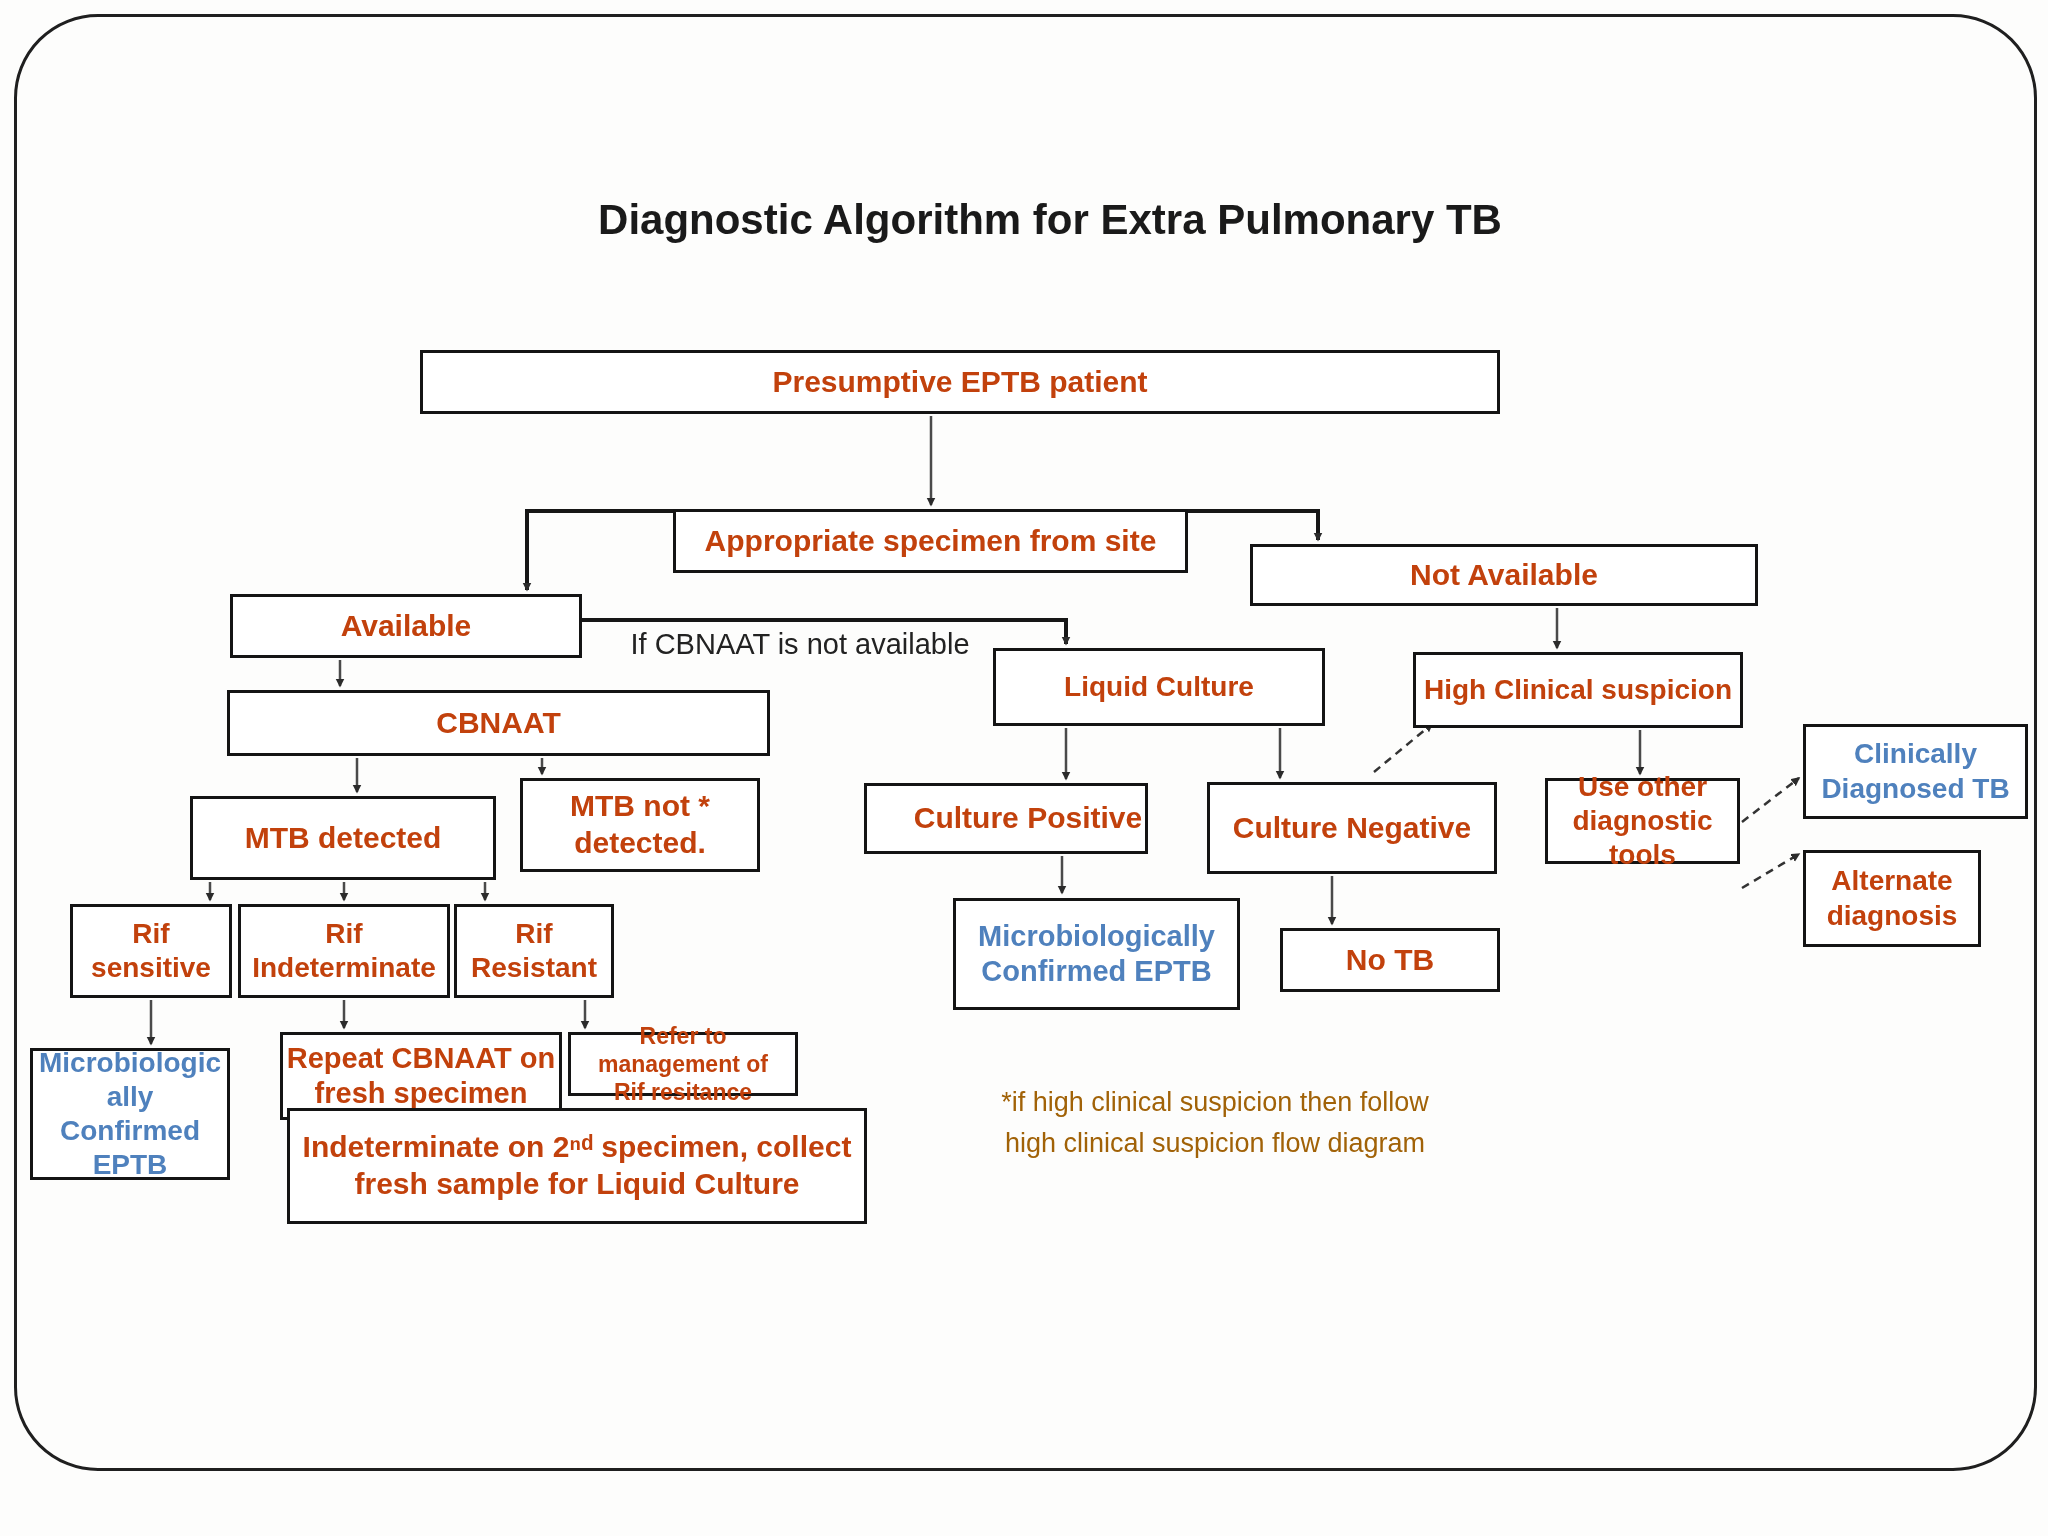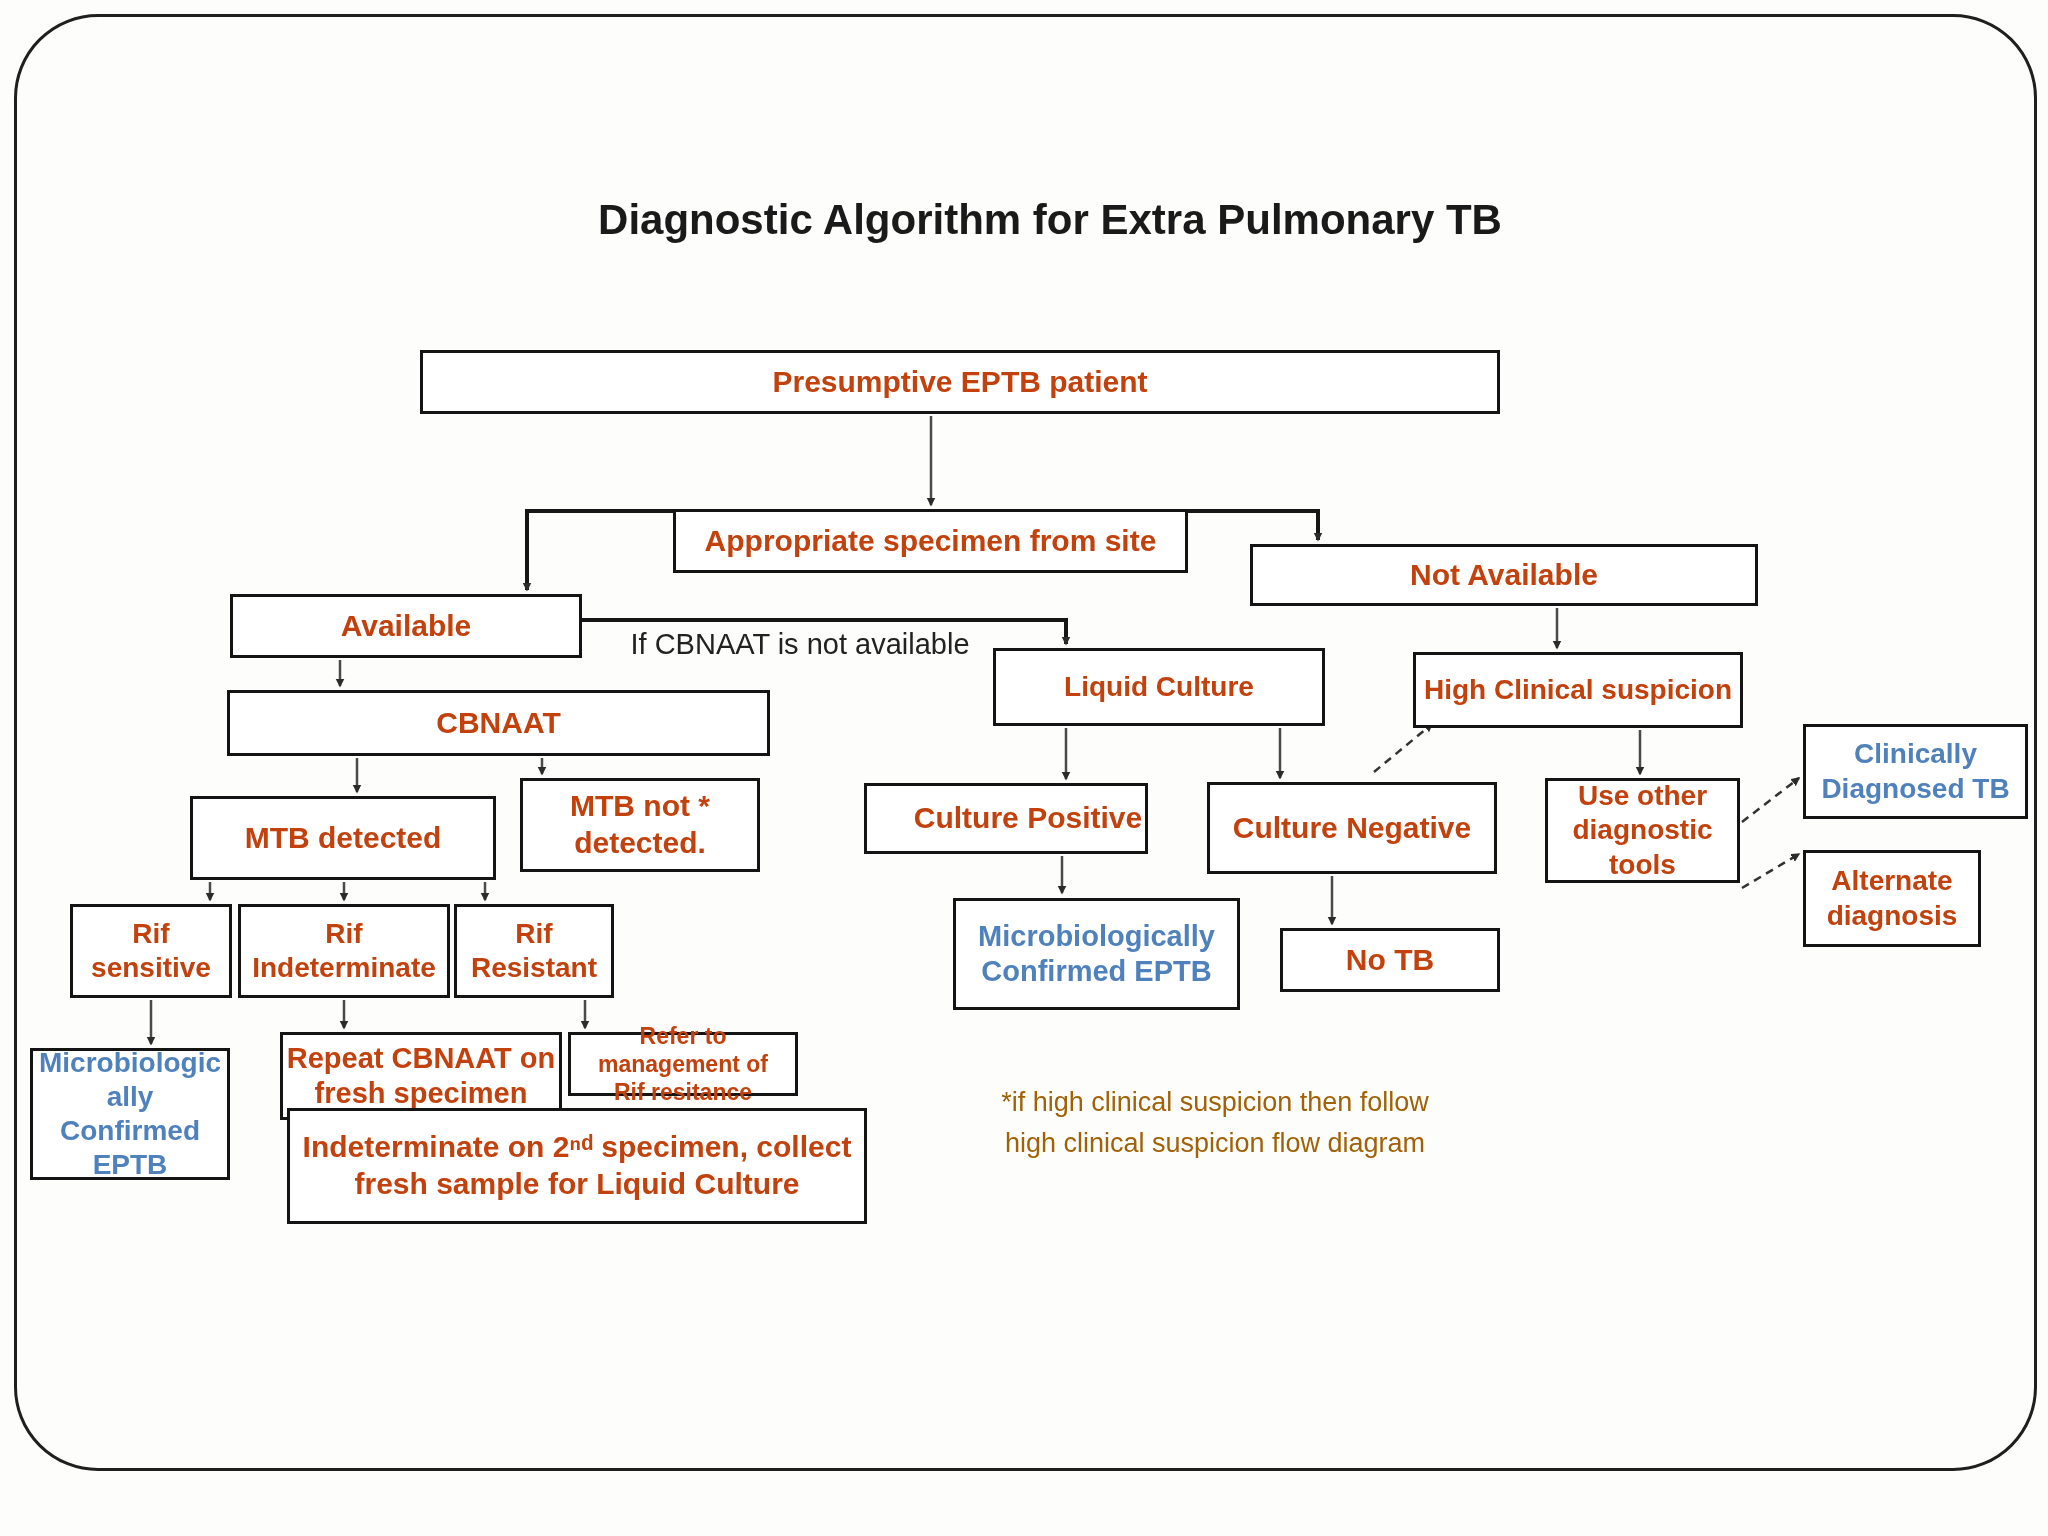--- a/index.html
+++ b/index.html
@@ -101,21 +101,21 @@
       <div class="node" style="left: 520px; top: 778px; width: 240px; height: 94px; font-size: 30px;">
         <div>MTB not *</div>
         <div>detected.</div>
       </div>
       <div class="node" style="left: 864px; top: 783px; width: 284px; height: 71px; font-size: 30px; padding-left: 44px;">
         <div>Culture Positive</div>
       </div>
       <div class="node" style="left: 1207px; top: 782px; width: 290px; height: 92px; font-size: 30px;">
         <div>Culture Negative</div>
       </div>
-      <div class="node" style="left: 1545px; top: 778px; width: 195px; height: 105px; font-size: 28px;">
+      <div class="node" style="left: 1545px; top: 778px; width: 195px; height: 86px; font-size: 28px;">
         <div>Use other</div>
         <div>diagnostic</div>
         <div>tools</div>
       </div>
       <div class="node blue" style="left: 1803px; top: 724px; width: 225px; height: 95px; font-size: 28px;">
         <div>Clinically</div>
         <div>Diagnosed TB</div>
       </div>
       <div class="node" style="left: 1803px; top: 850px; width: 178px; height: 97px; font-size: 28px;">
         <div>Alternate</div>

